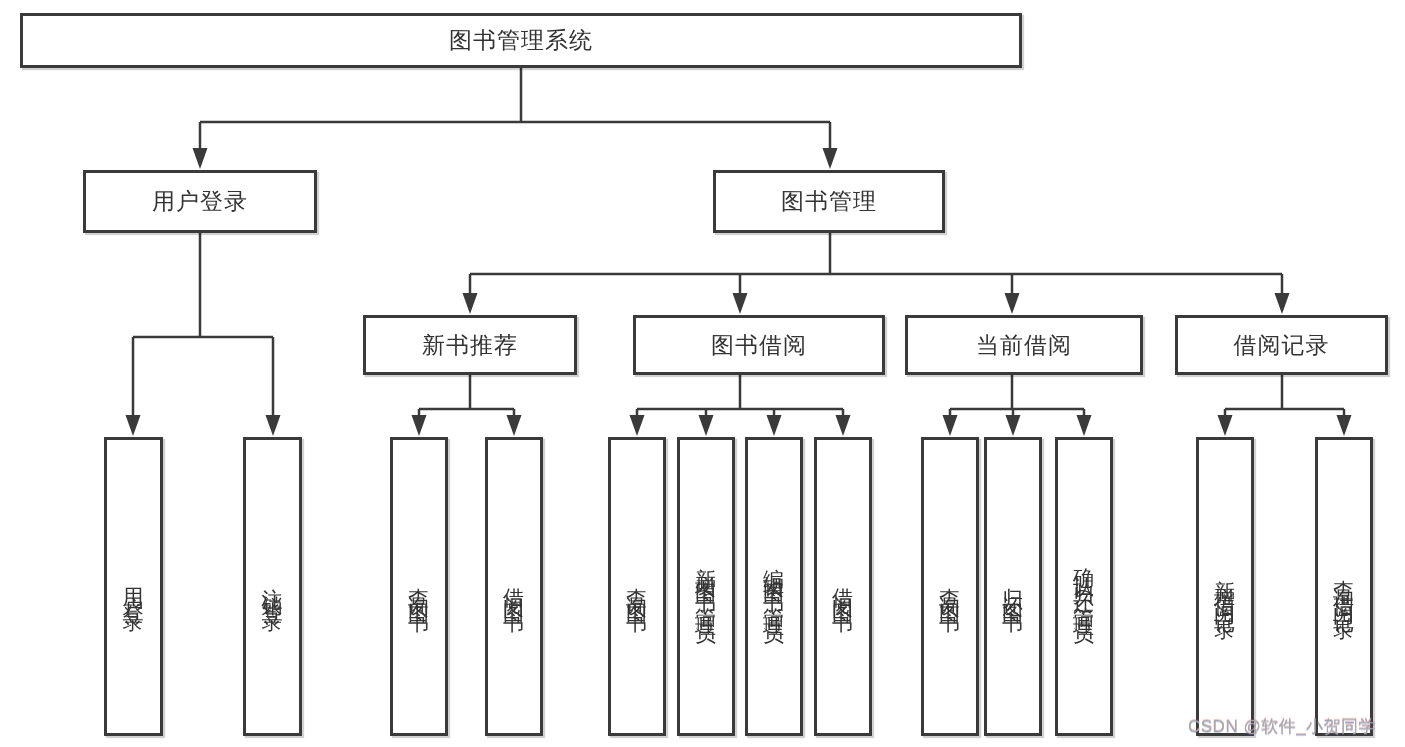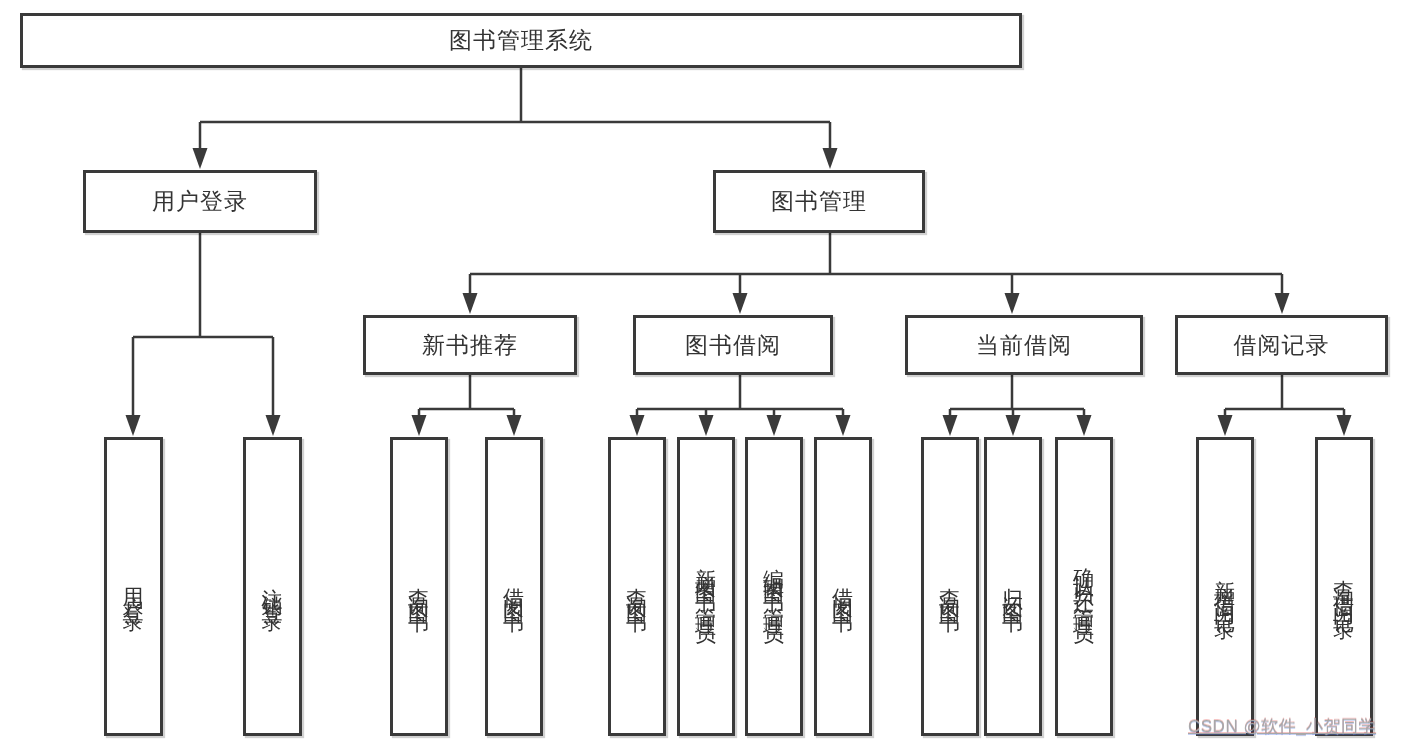--- a/index.html
+++ b/index.html
@@ -44,21 +44,20 @@
     letter-spacing: 8px;
     line-height: 1;
   }
   .watermark {
     position: absolute;
     color: #a8a8a8;
     font-size: 17px;
     letter-spacing: 0.5px;
     white-space: nowrap;
     text-shadow: 0 -1px 0 rgba(225,90,90,0.35), 0 1px 0 rgba(90,120,225,0.35);
-    text-decoration: underline;
   }
 </style>
 </head>
 <body>
 
 <div class="canvas">
 
   <svg class="connectors" viewBox="0 0 1405 747" xmlns="http://www.w3.org/2000/svg">
     <path d="M521 68 V122 M200 122 H830 M200 122 V150 M830 122 V150
              M830 233 V274 M470 274 H1282 M470 274 V296 M740 274 V296 M1012 274 V296 M1282 274 V296
@@ -86,24 +85,24 @@
       <polygon points="1013,436 1005.5,415 1020.5,415"></polygon>
       <polygon points="1084,436 1076.5,415 1091.5,415"></polygon>
       <polygon points="1225,436 1217.5,415 1232.5,415"></polygon>
       <polygon points="1344,436 1336.5,415 1351.5,415"></polygon>
     </g>
   </svg>
 
   <div class="node" style="left:20px; top:13px; width:1002px; height:55px;">图书管理系统</div>
 
   <div class="node" style="left:83px; top:170px; width:234px; height:63px;">用户登录</div>
-  <div class="node" style="left:713px; top:170px; width:212px; height:63px;">图书管理</div>
+  <div class="node" style="left:713px; top:170px; width:232px; height:63px;">图书管理</div>
 
   <div class="node" style="left:363px; top:315px; width:214px; height:60px;font-family:Liberation Serif, serif;">新书推荐</div>
-  <div class="node" style="left:633px; top:315px; width:200px; height:60px;font-family:Liberation Mono, monospace;">图书借阅</div>
+  <div class="node" style="left:633px; top:315px; width:252px; height:60px;font-family:Liberation Mono, monospace;">图书借阅</div>
   <div class="node" style="left:905px; top:315px; width:238px; height:60px;">当前借阅</div>
   <div class="node" style="left:1175px; top:315px; width:213px; height:60px;">借阅记录</div>
 
   <div class="node leaf" style="left:104px; top:437px; width:59px; height:299px;">
     <span class="vtext">用户登录</span>
   </div>
   <div class="node leaf" style="left:243px; top:437px; width:59px; height:299px;">
     <span class="vtext">注销登录</span>
   </div>
 

